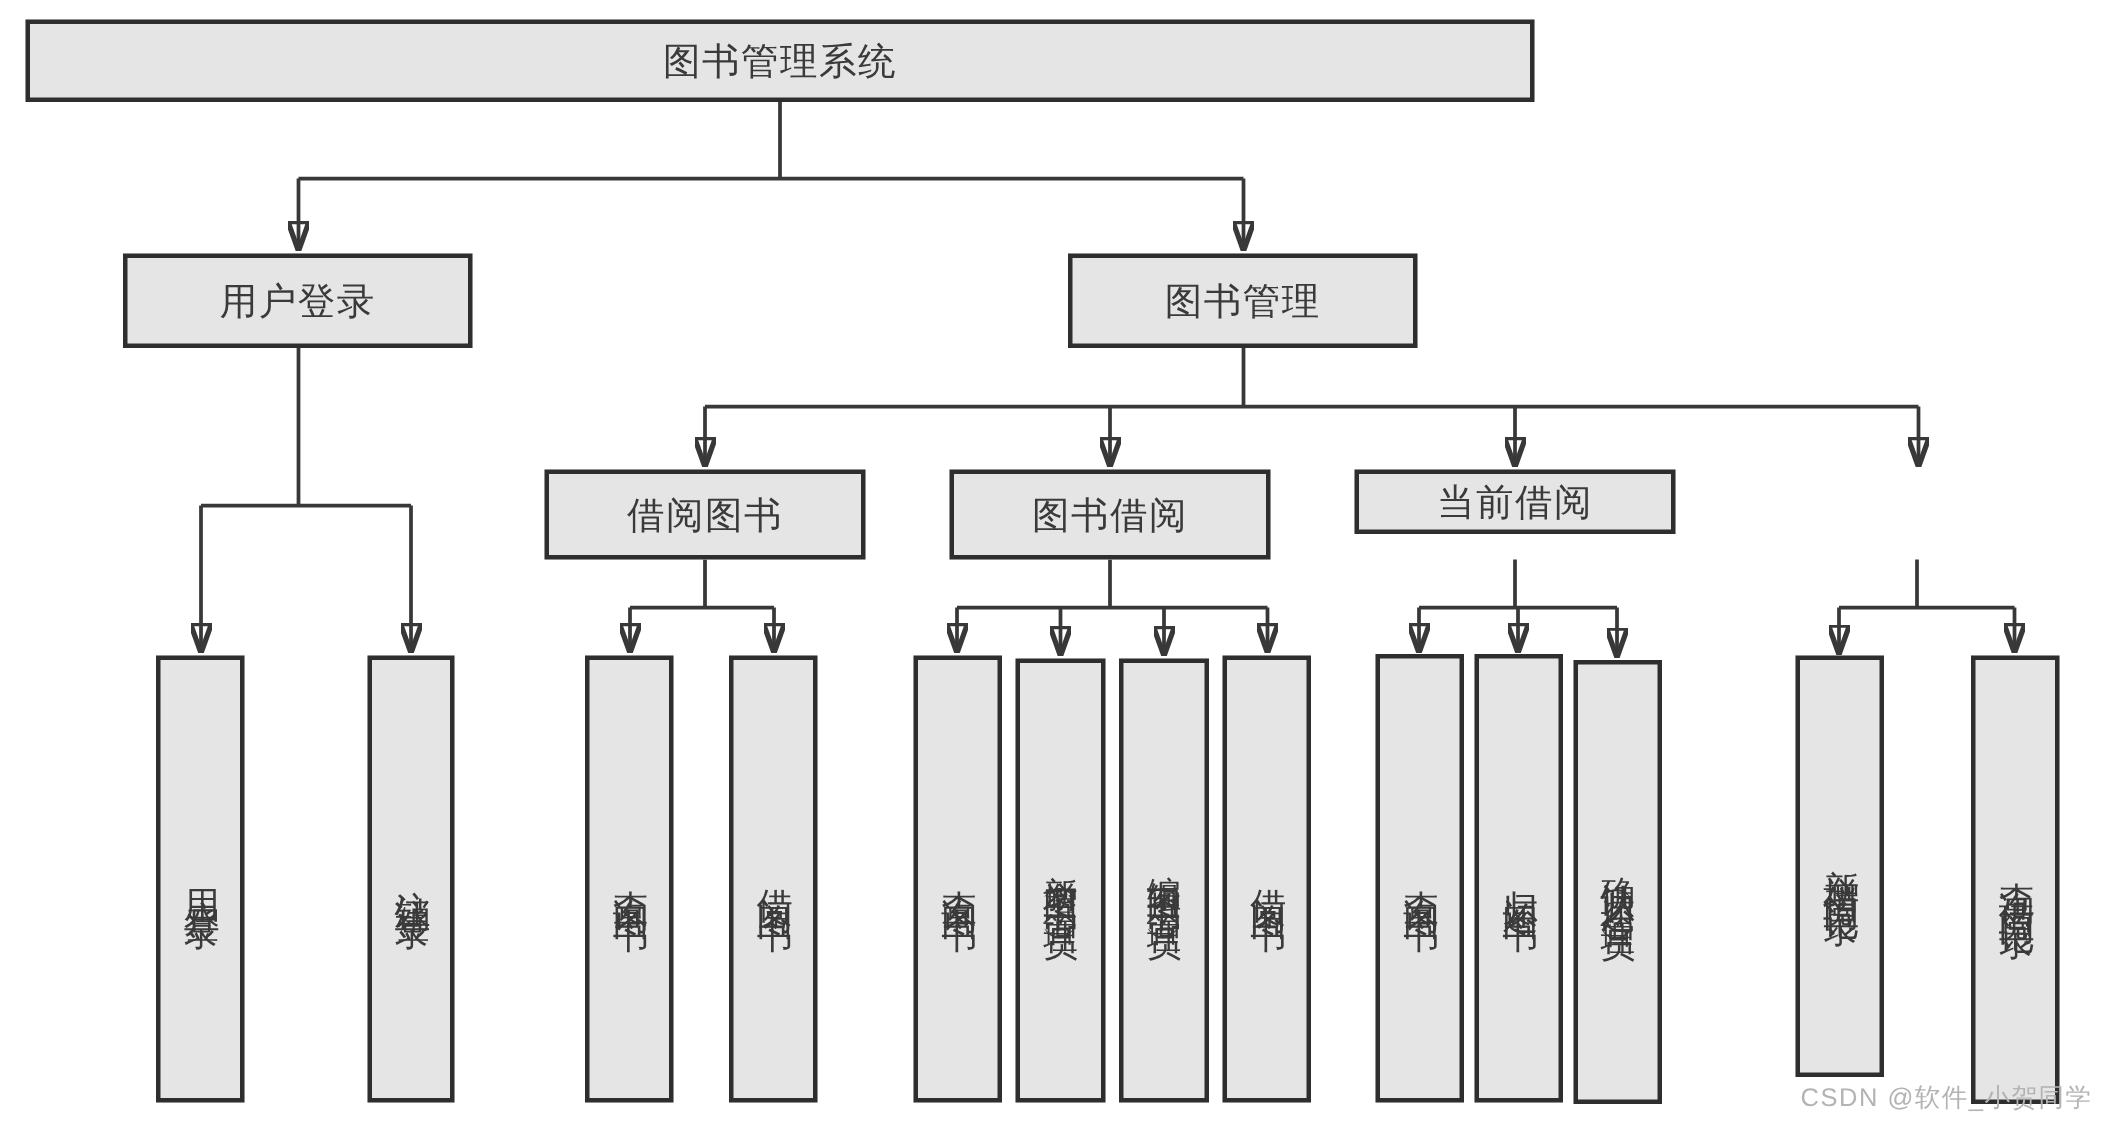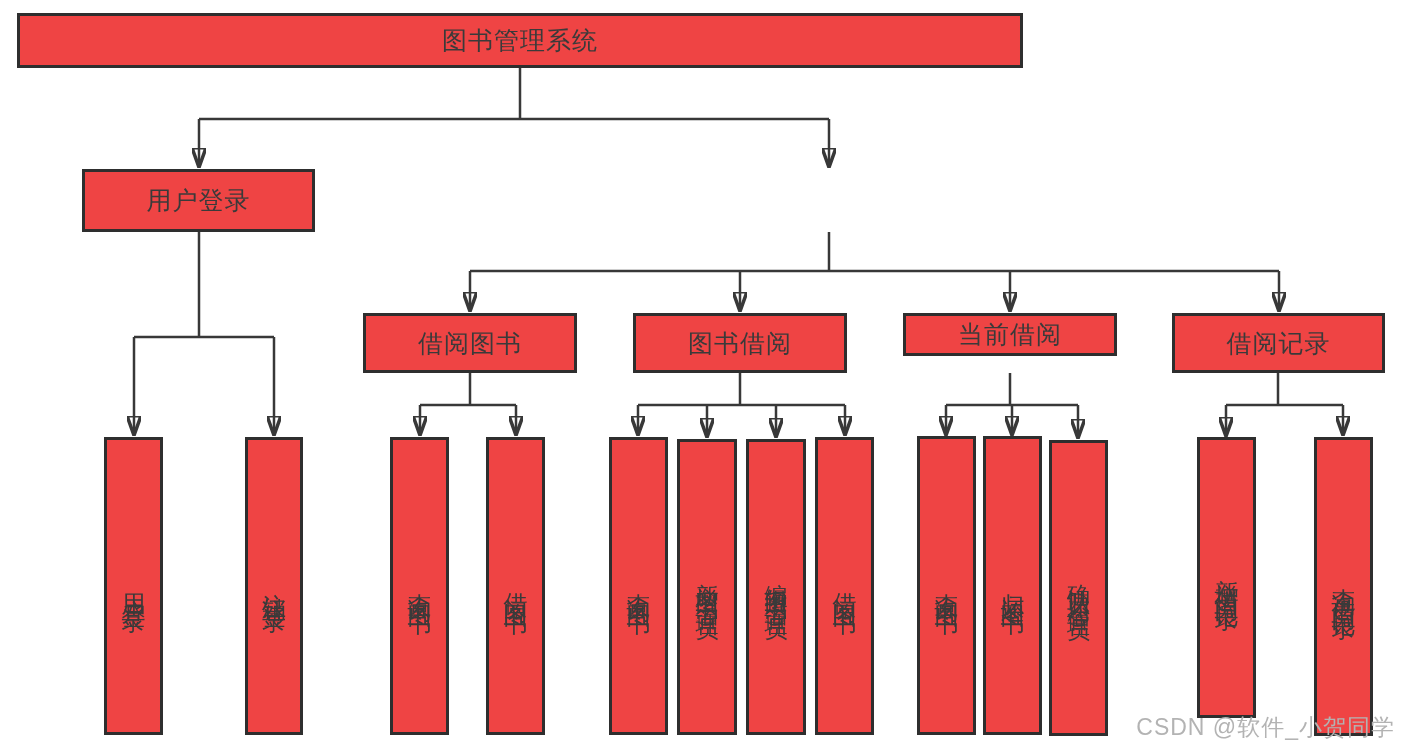--- a/index.html
+++ b/index.html
@@ -14,40 +14,40 @@
   }
   .connectors {
     position: absolute;
     left: 0; top: 0;
     width: 1405px; height: 747px;
   }
   .connectors path { stroke: #383838; stroke-width: 2.5; fill: none; }
   .node {
     position: absolute;
     border: 3px solid #2e2e2e;
-    background: #ef4444;
+    background: #e5e5e5;
     color: #3a3a3a;
     display: flex;
     align-items: center;
     justify-content: center;
   }
   .node.h { font-size: 25px; letter-spacing: 1px; }
   .node.v {
     writing-mode: vertical-rl;
     text-orientation: mixed;
     font-size: 24px;
     letter-spacing: 6px;
     line-height: 1;
     text-align: center;
   }
   .watermark {
     position: absolute;
     right: 10px;
     bottom: 4px;
-    font-size: 23px;
+    font-size: 17px;
     color: #b3b3b3;
     letter-spacing: 1px;
     white-space: nowrap;
   }
 </style>
 </head>
 <body>
 
 <div class="canvas">
 
@@ -83,25 +83,25 @@
     <path d="M946 405 V434" marker-end="url(#arrow)"></path>
     <path d="M1012 405 V434" marker-end="url(#arrow)"></path>
     <path d="M1078 405 V437" marker-end="url(#arrow)"></path>
     <path d="M1226 405 V435" marker-end="url(#arrow)"></path>
     <path d="M1343 405 V434" marker-end="url(#arrow)"></path>
   </svg>
 
   <div class="node h" style="left:17px; top:13px; width:1006px; height:55px;">图书管理系统</div>
 
   <div class="node h" style="left:82px; top:169px; width:233px; height:63px;">用户登录</div>
+  <div class="node h" style="left:712px; top:169px; width:233px; height:63px;">图书管理</div>
 
   <div class="node h" style="left:363px; top:313px; width:214px; height:60px;">借阅图书</div>
   <div class="node h" style="left:633px; top:313px; width:214px; height:60px;">图书借阅</div>
   <div class="node h" style="left:903px; top:313px; width:214px; height:43px;">当前借阅</div>
-  <div class="node h" style="left:1172px; top:313px; width:213px; height:60px;">借阅记录</div>
 
   <div class="node v" style="left:104px; top:437px; width:59px; height:298px;">用户登录</div>
   <div class="node v" style="left:245px; top:437px; width:58px; height:298px;">注销登录</div>
 
   <div class="node v" style="left:390px; top:437px; width:59px; height:298px;">查询图书</div>
   <div class="node v" style="left:486px; top:437px; width:59px; height:298px;">借阅图书</div>
 
   <div class="node v" style="left:609px; top:437px; width:59px; height:298px;">查询图书</div>
   <div class="node v" style="left:677px; top:439px; width:60px; height:296px; font-size:23px; letter-spacing:5px;">新增图书（管理员）</div>
   <div class="node v" style="left:746px; top:439px; width:60px; height:296px; font-size:23px; letter-spacing:5px;">编辑图书（管理员）</div>

